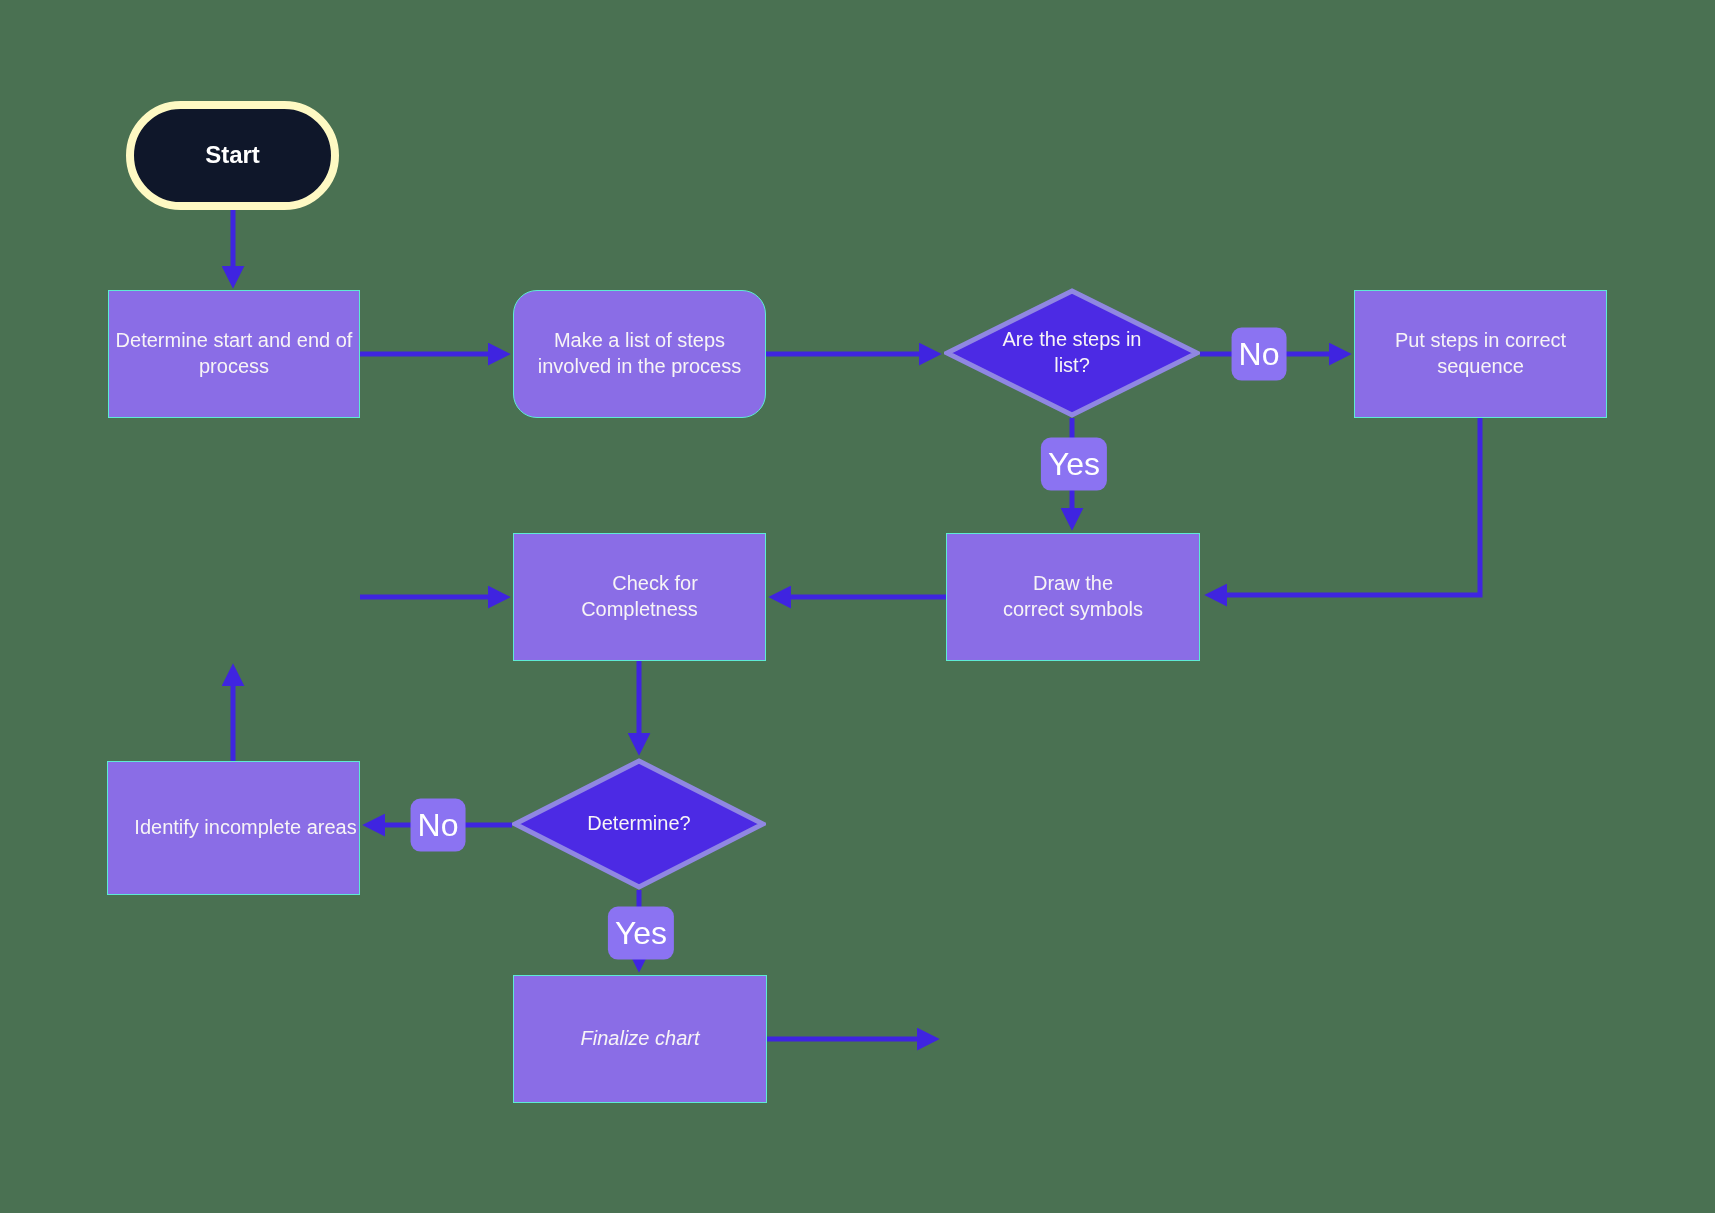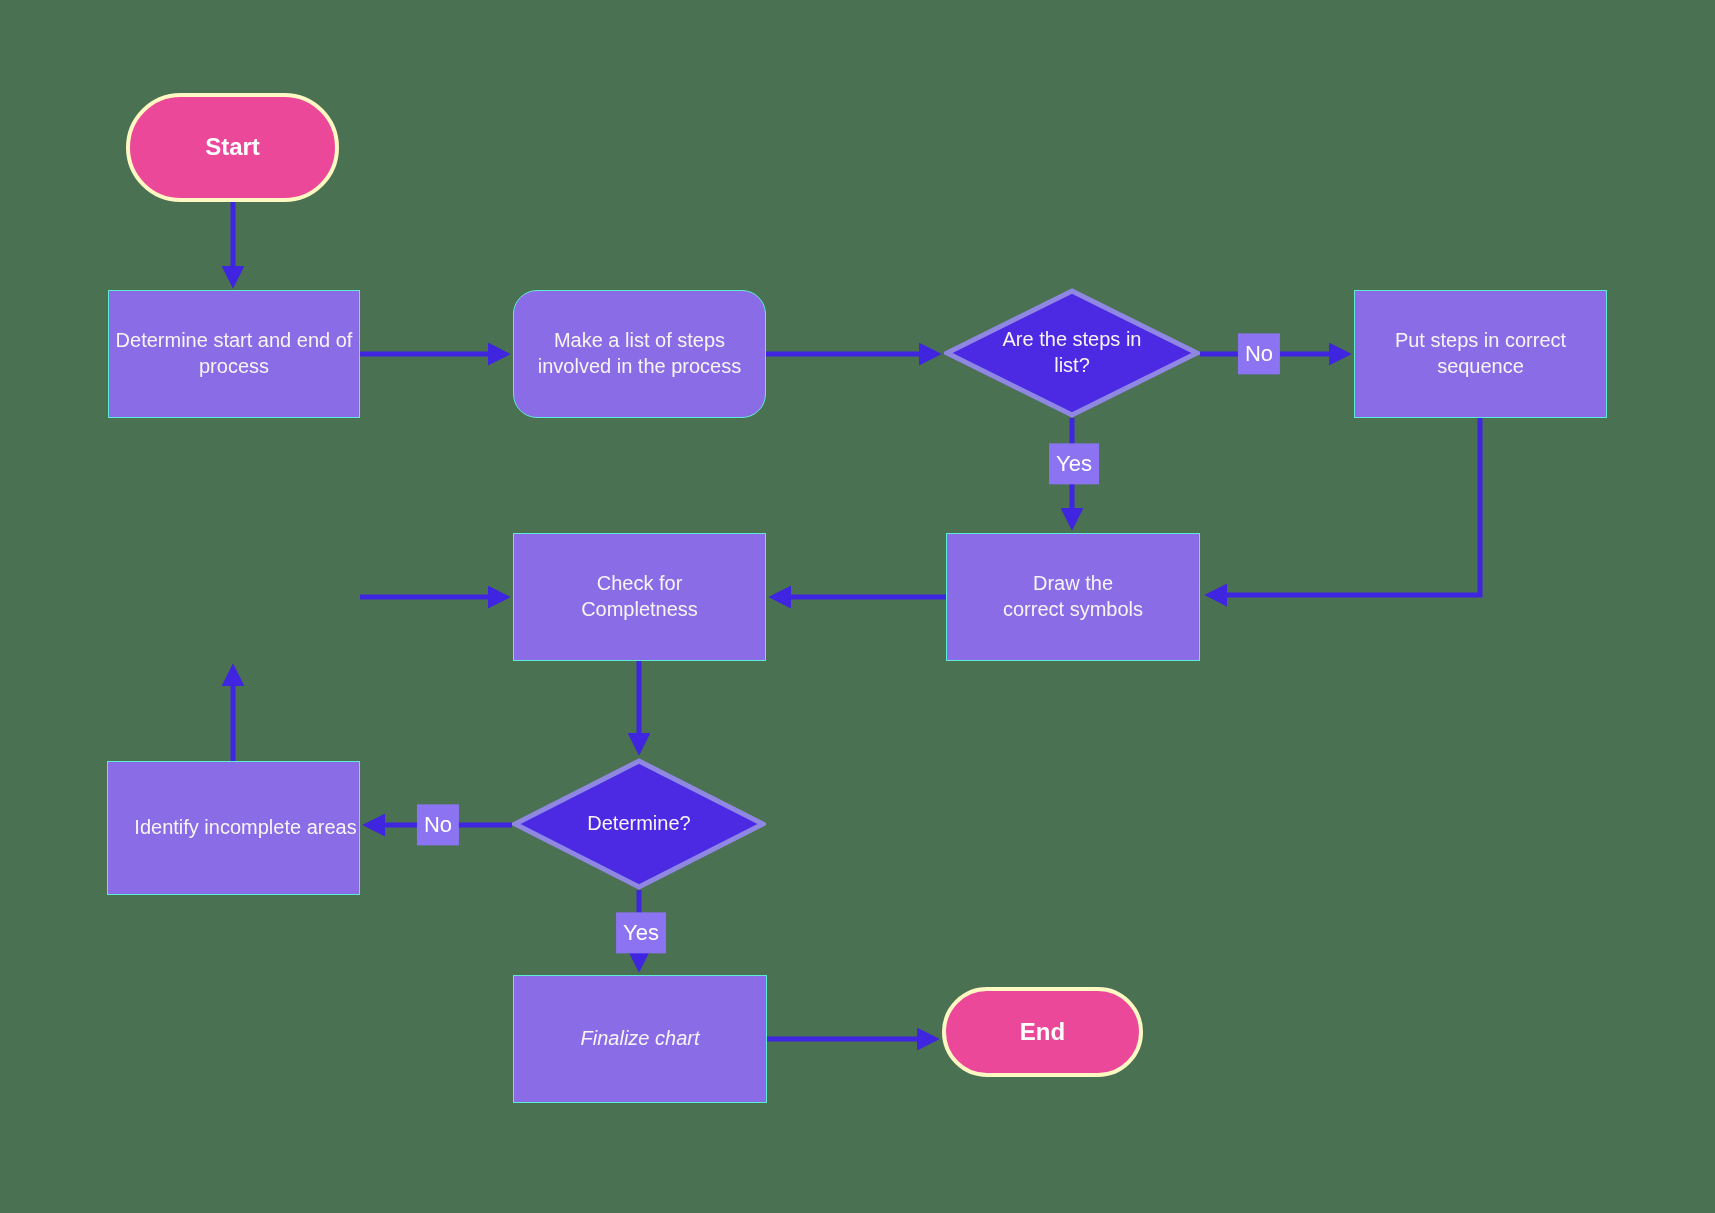--- a/index.html
+++ b/index.html
@@ -25,42 +25,44 @@
     background:#8a6de6;
     border:1px solid #5eead4;
   }
   .node-label{
     color:#f7f4f6;
     font-size:20px;
     line-height:1.28;
     white-space:pre-line;
   }
   .terminator{
-    background:#ec4899;
-    border:4px solid #fef9c3;
+    background:#0f172a;
+    border:8px solid #fef9c3;
+    margin-top:8px;
   }
   .terminator .node-label{
     color:#ffffff;font-weight:bold;font-size:24px;
   }
   .decision{
     position:absolute;z-index:2;
   }
   .decision svg{position:absolute;left:0;top:0;}
   .decision .label-wrap{
     position:absolute;left:0;top:0;width:100%;height:100%;
     display:flex;align-items:center;justify-content:center;text-align:center;
   }
   .edge-label{
     position:absolute;z-index:3;
     transform:translate(-50%,-50%);
     background:#8b73f2;
     color:#ffffff;
-    font-size:22px;line-height:1.15;
+    font-size:32px;line-height:1.15;
     padding:8px 7px;
     white-space:nowrap;
+    border-radius:10px;
   }
 </style>
 </head>
 <body>
 
 <div class="canvas">
 
   <svg class="arrow-layer" width="1715" height="1213" viewBox="0 0 1715 1213">
     <defs>
       <marker id="ah" viewBox="0 0 10 10" refX="7.5" refY="5" markerWidth="4.6" markerHeight="4.6" orient="auto-start-reverse" markerUnits="strokeWidth">
@@ -111,21 +113,21 @@
   <div class="node process" style="left:1354px;top:290px;width:253px;height:128px;">
     <span class="node-label">Put steps in correct
 sequence</span>
   </div>
 
   <div class="node process" style="left:946px;top:533px;width:254px;height:128px;">
     <span class="node-label">Draw the
 correct symbols</span>
   </div>
 
-  <div class="node process" style="left:513px;top:533px;width:253px;height:128px;">
+  <div class="node process" style="left:513px;top:533px;width:253px;height:128px;text-align:right;">
     <span class="node-label">Check for
 Completness</span>
   </div>
 
 
   <div class="node process" style="left:107px;top:761px;width:253px;height:134px;padding-left:24px;">
     <span class="node-label">Identify incomplete areas</span>
   </div>
 
   <div class="decision" style="left:512px;top:758px;width:254px;height:132px;">
@@ -134,22 +136,19 @@
     </svg>
     <div class="label-wrap">
       <span class="node-label">Determine?</span>
     </div>
   </div>
 
   <div class="node process" style="left:513px;top:975px;width:254px;height:128px;font-style:italic;">
     <span class="node-label">Finalize chart</span>
   </div>
 
-  <div class="node terminator" style="left:942px;top:987px;width:201px;height:90px;border-radius:50px;">
-    <span class="node-label">End</span>
-  </div>
 
   <div class="edge-label" style="left:1259px;top:354px;">No</div>
   <div class="edge-label" style="left:1074px;top:464px;">Yes</div>
   <div class="edge-label" style="left:438px;top:825px;">No</div>
   <div class="edge-label" style="left:641px;top:933px;">Yes</div>
 
 </div>
 
 </body></html>

